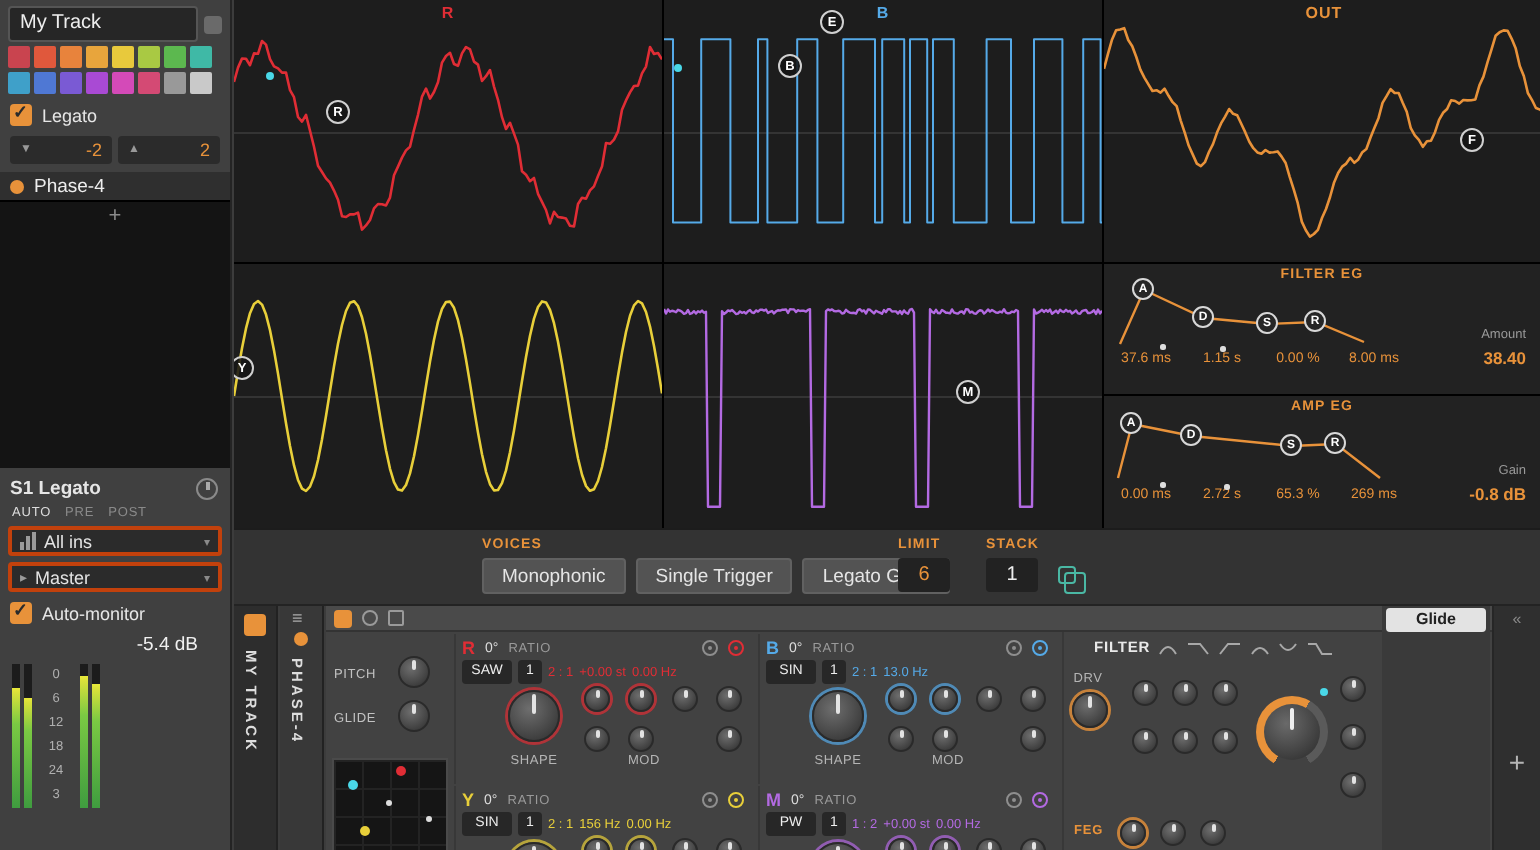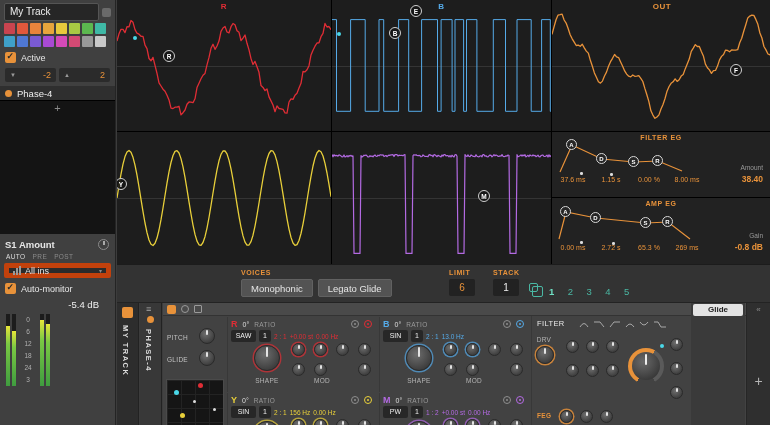--- a/index.html
+++ b/index.html
@@ -29,21 +29,21 @@
   .dev-dot { width:7px; height:7px; border-radius:50%; background:#e8923a; }
   .device-item span:last-child { color:#eee; font-size:9.5px; }
   .add-row { text-align:center; color:#8a8a8a; font-size:11px; line-height:14px; }
   .fx-row { display:flex; align-items:center; justify-content:space-between; margin:4px 6px 0 5px; height:13px; }
   .fx-row span:first-child { color:#e6e6e6; font-size:9.5px; font-weight:bold; }
   .mini-knob { width:11px; height:11px; border:1px solid #8a8a8a; border-radius:50%; position:relative; }
   .mini-knob::after { content:""; position:absolute; left:4px; top:1px; width:1.5px; height:4px; background:#aaa; }
   .modes-row { display:flex; gap:7px; margin:2px 0 0 6px; }
   .mode { font-size:6.5px; color:#8a8a8a; letter-spacing:.4px; }
   .mode.on { color:#ddd; }
-  .io-row { display:flex; align-items:center; gap:4px; height:15px; background:#2b2b2b; border:5px solid #c2410c; border-radius:2px; margin:3px 4px 0 4px; padding:0 4px; }
+  .io-row { display:flex; align-items:center; gap:4px; height:15px; background:#2b2b2b; border:2px solid #c2410c; border-radius:2px; margin:3px 4px 0 4px; padding:0 4px; }
   .io-text { color:#e3e3e3; font-size:9px; flex:1; }
   .io-icon.bars { display:flex; align-items:flex-end; gap:1px; height:9px; }
   .io-icon.bars i { display:block; width:2px; background:#9a9a9a; }
   .io-icon.bars i:nth-child(1){height:4px} .io-icon.bars i:nth-child(2){height:7px} .io-icon.bars i:nth-child(3){height:9px}
   .io-icon.arrow { color:#9a9a9a; font-size:7px; }
   .io-caret { color:#8a8a8a; font-size:6px; }
   .level-row { margin-top:4px; padding-right:16px; text-align:right; color:#f0f0f0; font-size:9.5px; }
   .meters { display:flex; gap:4px; margin:4px 0 0 6px; align-items:flex-start; }
   .mpair { display:flex; gap:2px; }
   .mbar { width:4px; height:72px; background:#1c1c1c; position:relative; }
@@ -131,21 +131,21 @@
   .oic.c-b { border-color:#55aae8; } .oic.c-b::after { background:#55aae8; }
   .oic.c-y { border-color:#e8cf3a; } .oic.c-y::after { background:#e8cf3a; }
   .oic.c-m { border-color:#b36ae2; } .oic.c-m::after { background:#b36ae2; }
   .orow2 { position:absolute; left:3px; top:13px; right:2px; height:12px; display:flex; align-items:center; gap:3px; }
   .obox { background:#272727; border-radius:2px; height:12px; color:#eee; text-align:center; }
   .obox.w { width:25px; font-size:7px; line-height:12px; }
   .obox.n { width:12px; font-size:7px; line-height:12px; }
   .oval { font-size:6.5px; white-space:nowrap; }
   .klabel { position:absolute; font-size:6.5px; color:#b5b5b5; text-align:center; letter-spacing:.3px; }
   .fsec { position:absolute; left:368px; top:13px; width:156px; height:110px; border-left:1px solid #383838; }
-  .flabel { position:absolute; left:5px; top:3px; color:#e9e9e9; font-size:7.5px; font-weight:normal; letter-spacing:.4px; }
+  .flabel { position:absolute; left:15px; top:3px; color:#e9e9e9; font-size:7.5px; font-weight:bold; letter-spacing:.4px; }
   .ficons { position:absolute; left:46px; top:3px; width:100px; height:10px; }
   .ficons path { fill:none; stroke:#a8a8a8; stroke-width:1; }
   .bigknob { position:absolute; left:96px; top:32px; width:36px; height:36px; border-radius:50%;
     background:conic-gradient(from 210deg,#e8923a 0deg 180deg,#5a5a5a 180deg 300deg,#424242 300deg 360deg); }
   .bk-in { position:absolute; inset:4px; border-radius:50%; background:radial-gradient(circle at 40% 35%,#6a6a6a,#393939 75%); }
   .bk-in::after { content:""; position:absolute; left:46%; top:8%; width:2px; height:38%; background:#eee; border-radius:1px; }
   .feg-label { position:absolute; left:5px; top:96px; color:#e8923a; font-size:6.5px; font-weight:bold; letter-spacing:.4px; }
   .notesec { position:absolute; left:528px; top:0; width:54px; height:123px; background:#3a3a3a; }
   .note-tab { position:absolute; left:2px; top:1px; width:50px; height:12px; background:#e3e3e3; border-radius:2px; color:#222; font-size:8px; font-weight:bold; text-align:center; line-height:12px; }
   .note-panel { position:absolute; left:2px; top:15px; width:50px; height:106px; background:#303030; border-radius:2px; }
@@ -180,55 +180,60 @@
       <span class="swatch" style="background: rgb(79, 120, 212);"></span>
       <span class="swatch" style="background: rgb(122, 90, 212);"></span>
       <span class="swatch" style="background: rgb(169, 74, 212);"></span>
       <span class="swatch" style="background: rgb(212, 74, 184);"></span>
       <span class="swatch" style="background: rgb(212, 74, 116);"></span>
       <span class="swatch" style="background: rgb(153, 153, 153);"></span>
       <span class="swatch" style="background: rgb(201, 201, 201);"></span>
     </div>
     <div class="check-row">
       <span class="cb"></span>
-      <span class="cb-label">Active</span>
+      <span class="cb-label">Legato</span>
     </div>
     <div class="bend-row">
       <div class="bend-box">
         <span class="tri">▼</span>
         <span class="bend-val">-2</span>
       </div>
       <div class="bend-box">
         <span class="tri">▲</span>
         <span class="bend-val">2</span>
       </div>
     </div>
     <div class="device-list">
       <div class="device-item">
         <span class="dev-dot"></span>
         <span>Phase-4</span>
       </div>
       <div class="add-row">+</div>
     </div>
     <div class="fx-row">
-      <span>S1 Amount</span>
+      <span>S1 Legato</span>
       <span class="mini-knob"></span>
     </div>
     <div class="modes-row">
       <span class="mode on">AUTO</span>
       <span class="mode">PRE</span>
       <span class="mode">POST</span>
     </div>
     <div class="io-row">
       <span class="io-icon bars">
           <i></i>
           <i></i>
           <i></i>
         </span>
       <span class="io-text">All ins</span>
+      <span class="io-caret">▾</span>
+    </div>
+    <div class="io-row">
+      <span class="io-icon arrow">▸</span>
+      <span class="io-text">Master</span>
       <span class="io-caret">▾</span>
     </div>
     <div class="check-row">
       <span class="cb"></span>
       <span class="cb-label">Auto-monitor</span>
     </div>
     <div class="level-row">-5.4 dB</div>
     <div class="meters">
       <div class="mpair">
         <div class="mbar">
@@ -341,34 +346,28 @@
           <div class="eg-side-label">Gain</div>
           <div class="eg-side-val">-0.8 dB</div>
         </div>
       </section>
     </div>
 
     <div class="voicebar">
       <span class="vlabel" style="left:124px">VOICES</span>
       <div class="vbtns">
         <button class="vbtn">Monophonic</button>
+        <button class="vbtn">Single Trigger</button>
         <button class="vbtn">Legato Glide</button>
       </div>
       <span class="vlabel" style="left:332px">LIMIT</span>
       <div class="vbox" style="left:332px">6</div>
       <span class="vlabel" style="left:376px">STACK</span>
       <div class="vbox white" style="left:376px">1</div>
       <span class="stack-icon"></span>
-      <div class="stack-nums">
-        <span class="on">1</span>
-        <span>2</span>
-        <span>3</span>
-        <span>4</span>
-        <span>5</span>
-      </div>
     </div>
 
     <div class="devarea">
       <div class="vtab t1">
         <span class="vtab-icon"></span>
         <span class="vtext">MY TRACK</span>
       </div>
       <div class="vtab t2">
         <span class="burger">≡</span>
         <span class="vtab-dot"></span>

